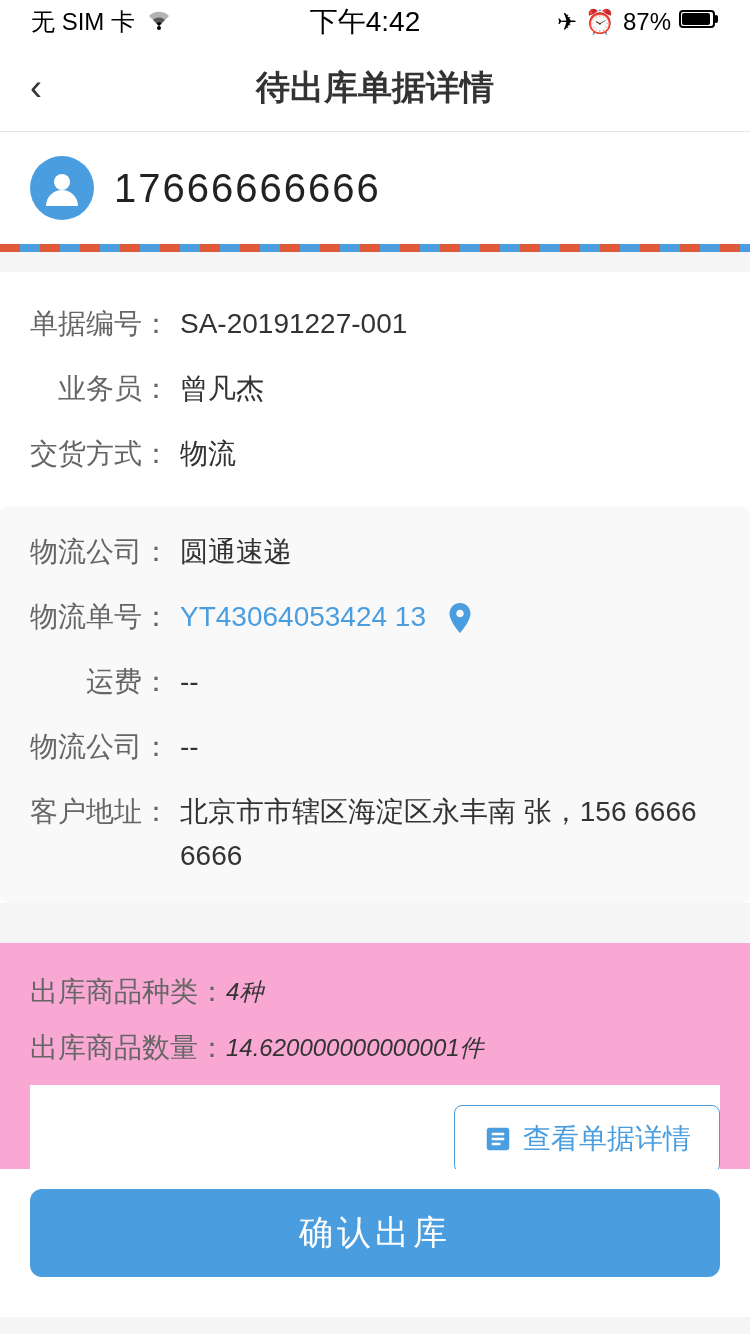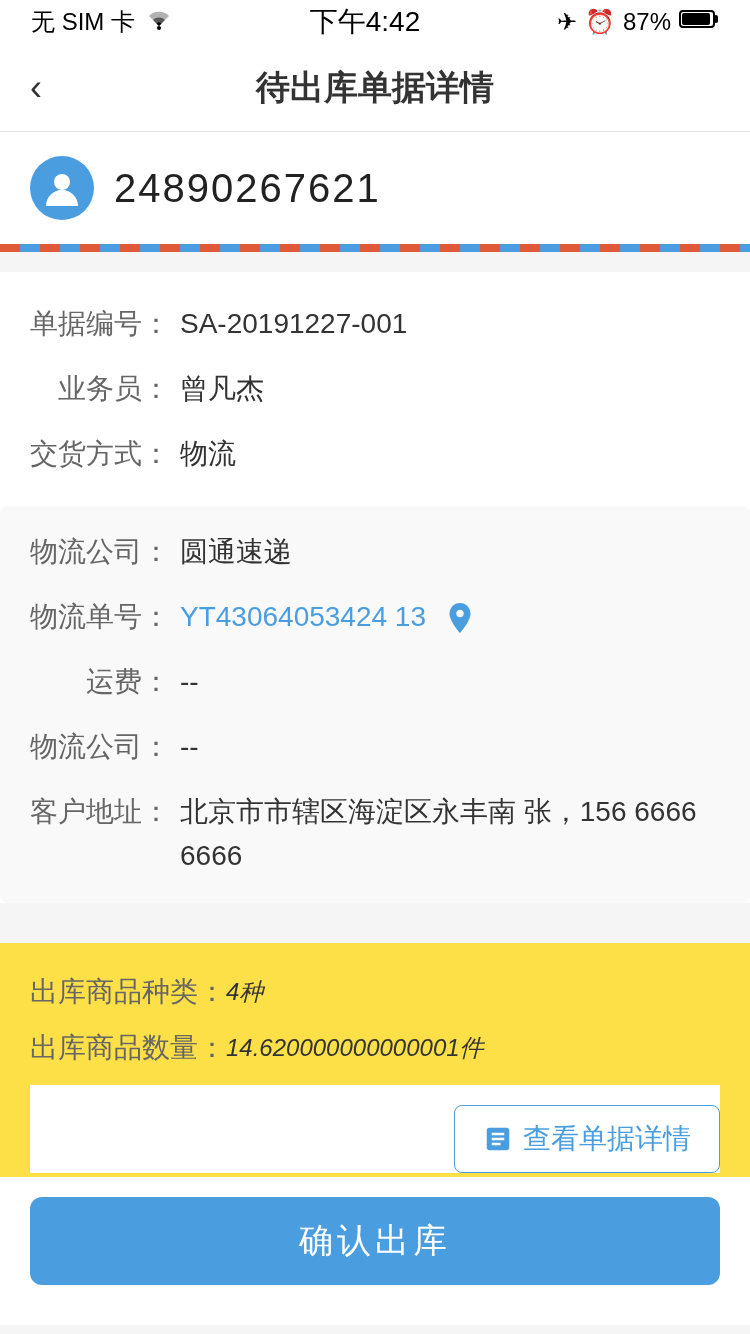--- a/index.html
+++ b/index.html
@@ -158,21 +158,21 @@
       padding: 14px 28px;
       color: #4a9ee0;
       font-size: 28px;
       background: #fff;
       cursor: pointer;
     }
     .outline-btn svg { width: 30px; height: 30px; fill: #4a9ee0; }
 
     
     .stats-section {
-      background: #fde047;
+      background: #f9a8d4;
       margin-top: 20px;
       padding: 30px 30px;
     }
     .stat-row {
       display: flex;
       align-items: center;
       margin-bottom: 18px;
     }
     .stat-row:last-child { margin-bottom: 0; }
     .stat-label {
@@ -182,21 +182,21 @@
     }
     .stat-value {
       color: #333;
       font-size: 24px;
       font-style: italic;
     }
 
     
     .bottom-btn-wrap {
       position: fixed;
-      bottom: 9px;
+      bottom: 17px;
       width: 750px;
       background: #fff;
       padding: 20px 30px 40px;
     }
     .confirm-btn {
       width: 100%;
       height: 88px;
       background: #4a9ee0;
       border: none;
       border-radius: 12px;
@@ -247,21 +247,21 @@
   <div class="nav-title">待出库单据详情</div>
 </div>
 
 <div class="phone-header">
   <div class="avatar-circle">
     <svg viewBox="0 0 40 40" xmlns="http://www.w3.org/2000/svg">
       <circle cx="20" cy="14" r="8" fill="#fff"></circle>
       <path d="M4 38c0-8.837 7.163-16 16-16s16 7.163 16 16" fill="#fff"></path>
     </svg>
   </div>
-  <div class="phone-number">24890267621</div>
+  <div class="phone-number">17666666666</div>
 </div>
 <div class="dashed-border"></div>
 
 <div class="section">
   <div class="info-row">
     <span class="info-label">单据编号：</span>
     <span class="info-value">SA-20191227-001</span>
   </div>
   <div class="info-row">
     <span class="info-label">业务员：</span>

